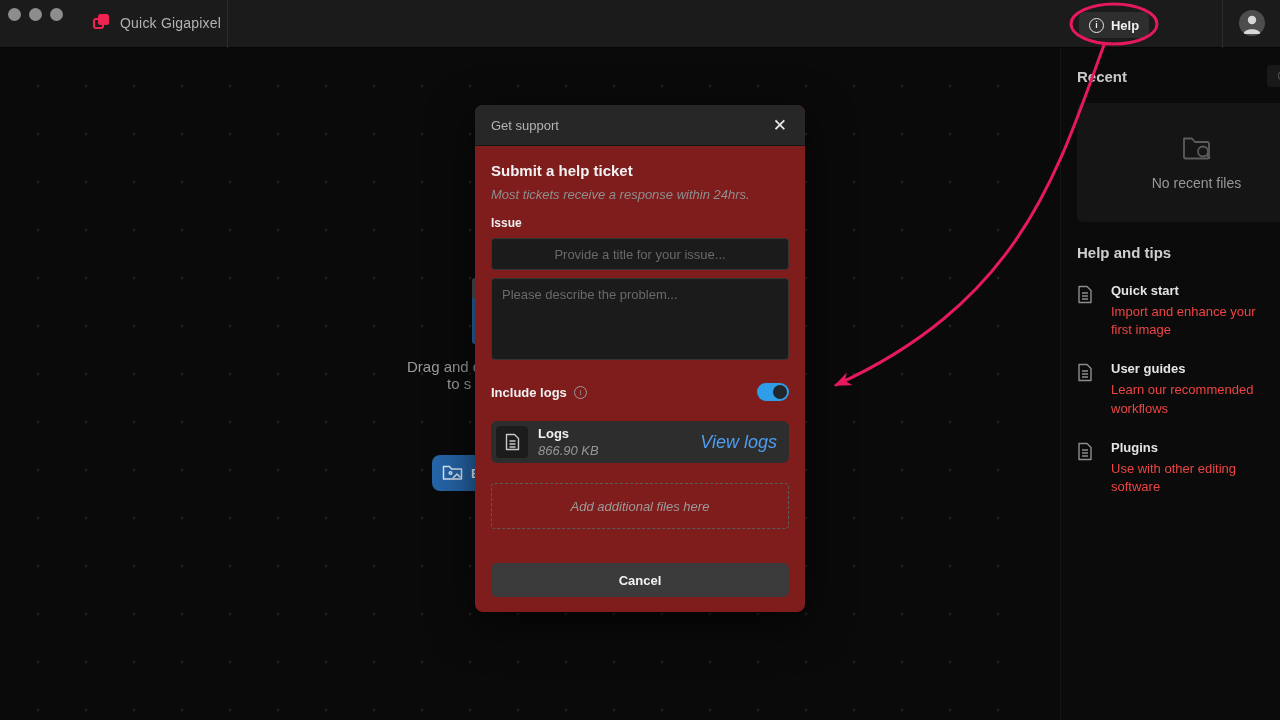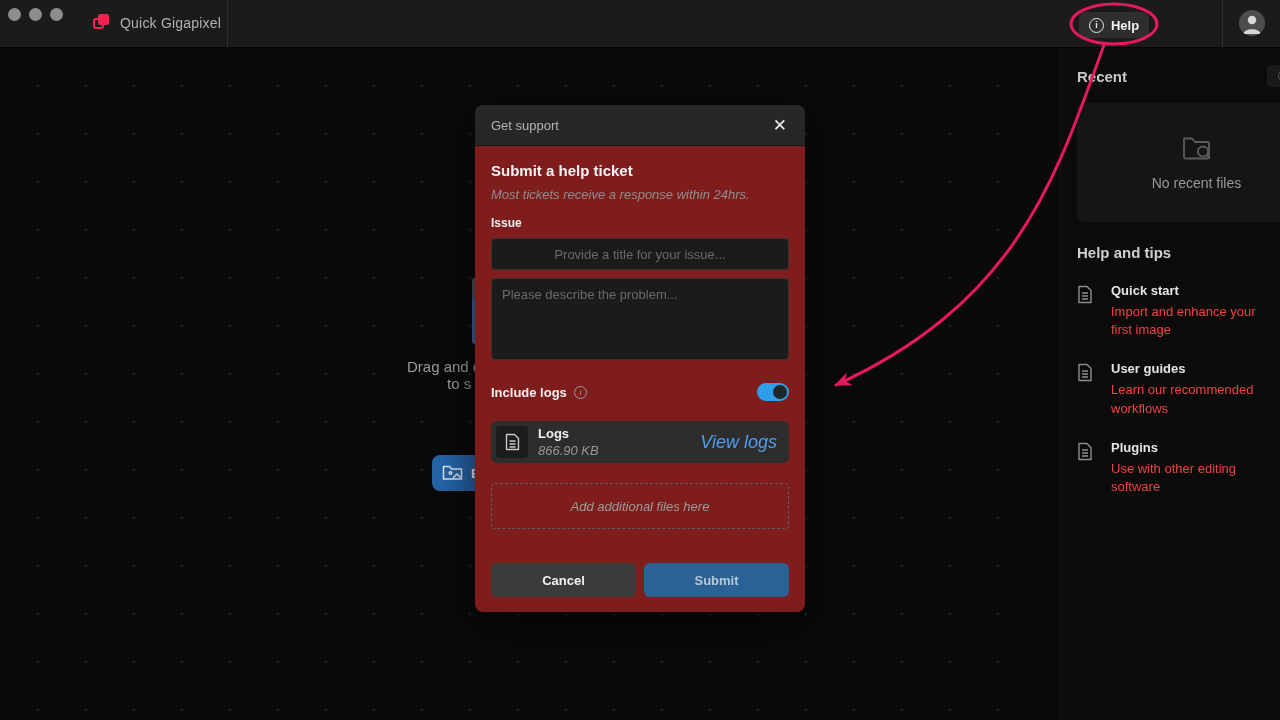--- a/index.html
+++ b/index.html
@@ -307,21 +307,20 @@
         <div class="logfile-name">Logs</div>
         <div class="logfile-size">866.90 KB</div>
       </div>
       <a class="view-logs">View logs</a>
     </div>
 
     <div class="dropzone">Add additional files here</div>
 
     <div class="modal-footer">
       <button class="cancel-btn">Cancel</button>
-      <button class="submit-btn">Submit</button>
     </div>
   </div>
 </section>
 
 <svg class="annotation" width="1280" height="720" viewBox="0 0 1280 720">
   <defs>
     <marker id="arrowhead" markerUnits="userSpaceOnUse" markerWidth="18" markerHeight="16" refX="15" refY="8" orient="auto">
       <path d="M17 8 L0 1 L5 8 L0 15 z" fill="#e6195e"></path>
     </marker>
   </defs>

